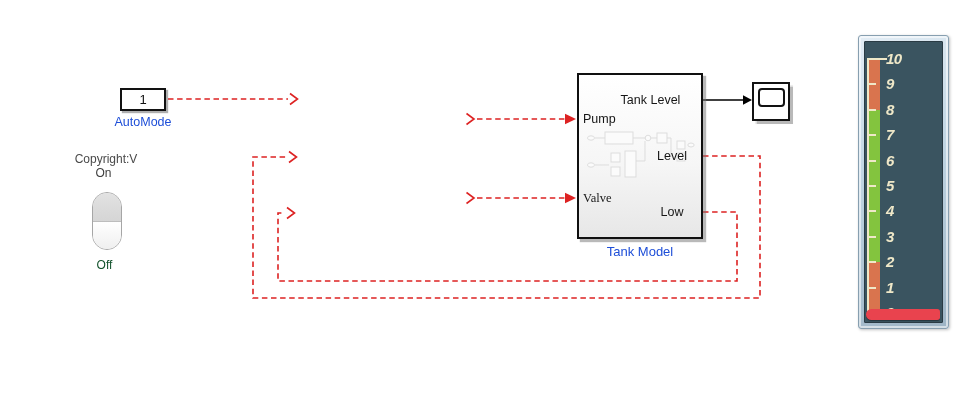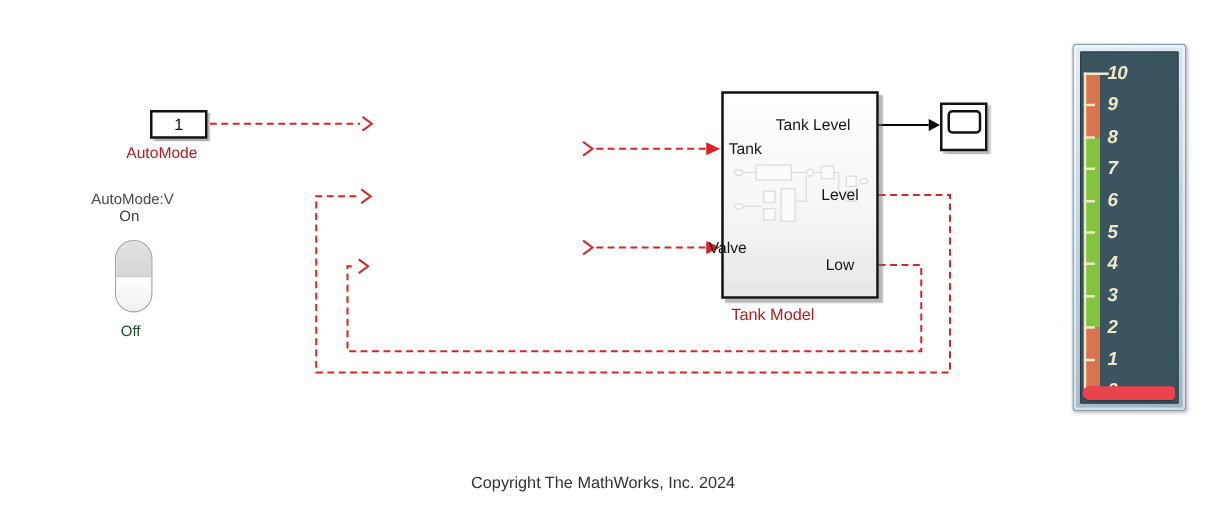--- a/index.html
+++ b/index.html
@@ -9,21 +9,21 @@
   html,body{margin:0;padding:0;background:#fff;}
   body{font-family:"Liberation Sans","DejaVu Sans",sans-serif;}
   #canvas{position:relative;width:965px;height:404px;background:#ffffff;overflow:hidden;}
   #wires{position:absolute;left:0;top:0;width:965px;height:404px;z-index:1;}
   .dash{fill:none;stroke:var(--sig);stroke-width:1.6;stroke-dasharray:5.5 3.6;}
   .chev{fill:none;stroke:var(--sig);stroke-width:1.6;stroke-linejoin:miter;}
   .tri{fill:var(--sig);stroke:none;}
   .solid{fill:none;stroke:#000;stroke-width:1.5;}
   .tri-black{fill:#000;stroke:none;}
 
-  .blk-label{position:absolute;z-index:3;color:#b91c1c;font-size:12.5px;text-align:left;}
+  .blk-label{position:absolute;z-index:3;color:#1d4ed8;font-size:12.5px;text-align:center;}
 
   
   #const-block{position:absolute;left:120px;top:88px;width:42px;height:19px;background:#fff;
     border:2px solid #121212;z-index:2;display:flex;align-items:center;justify-content:center;
     font-size:13px;color:#111;box-shadow:2px 2px 1px rgba(110,110,110,.55);}
 
   
   .toggle-text{position:absolute;z-index:3;color:#4a4a4a;font-size:12px;text-align:center;}
   #toggle-switch{position:absolute;left:92px;top:192px;width:28px;height:56px;z-index:2;
     border:1.5px solid #a6a6a6;border-radius:15px;overflow:hidden;background:#fff;cursor:pointer;}
@@ -105,21 +105,21 @@
       <path class="solid" d="M703,100 H743"></path>
       <polygon class="tri-black" points="743,95.2 752,100 743,104.8"></polygon>
     </g>
   </svg>
 
   <div id="const-block">
     <span>1</span>
   </div>
   <div class="blk-label" style="left:101px;top:115px;width:84px;">AutoMode</div>
 
-  <div class="toggle-text" style="left:56px;top:152px;width:100px;">AutoMode:V</div>
+  <div class="toggle-text" style="left:56px;top:152px;width:100px;">Copyright:V</div>
   <div class="toggle-text" style="left:56px;top:166px;width:95px;color:#3f3f3f;">On</div>
   <div id="toggle-switch">
     <div id="toggle-top"></div>
     <div id="toggle-bottom"></div>
   </div>
   <div class="toggle-text" style="left:56px;top:258px;width:97px;color:#14532d;">Off</div>
 
   <div id="tank-block">
     <svg id="wm" width="112" height="58" viewBox="0 0 112 58">
       <ellipse class="wm-shape" cx="6" cy="13" rx="3.5" ry="2.2"></ellipse>
@@ -136,22 +136,22 @@
       <ellipse class="wm-shape" cx="106" cy="20" rx="3.2" ry="2"></ellipse>
       <ellipse class="wm-shape" cx="6" cy="40" rx="3.5" ry="2.2"></ellipse>
       <line class="wm-line" x1="10" y1="40" x2="24" y2="40"></line>
       <rect class="wm-shape" x="26" y="28" width="9" height="9"></rect>
       <rect class="wm-shape" x="26" y="42" width="9" height="9"></rect>
       <rect class="wm-shape" x="40" y="26" width="11" height="26"></rect>
       <line class="wm-line" x1="51" y1="36" x2="60" y2="36"></line>
       <line class="wm-line" x1="60" y1="36" x2="60" y2="16"></line>
     </svg>
   </div>
-  <div class="port-label" style="left:583px;top:112px;">Tank</div>
-  <div class="port-label" style="left:567px;top:191px;">Valve</div>
+  <div class="port-label" style="left:583px;top:112px;">Pump</div>
+  <div class="port-label" style="left:583px;top:191px;font-family:Liberation Serif, serif;">Valve</div>
   <div class="port-label ta-r" style="left:604px;top:93px;width:93px;">Tank Level</div>
   <div class="port-label ta-r" style="left:647px;top:149px;width:50px;">Level</div>
   <div class="port-label ta-r" style="left:647px;top:205px;width:50px;">Low</div>
   <div class="blk-label" style="left:585px;top:244px;width:110px;font-size:13px;">Tank Model</div>
 
   <div id="scope-block">
     <div id="scope-screen"></div>
   </div>
 
   <div id="gauge">
@@ -181,15 +181,14 @@
         <div class="g-tick" style="top: 225.2px; width: 9px;"></div>
         <div class="g-label" style="top: 217.2px;">2</div>
         <div class="g-tick" style="top: 250.6px; width: 9px;"></div>
         <div class="g-label" style="top: 242.6px;">1</div>
         <div class="g-tick" style="top: 276px; width: 9px;"></div>
         <div class="g-label" style="top: 268px;">0</div>
       </div>
     <div id="gauge-needle" style="top: 273px; background: rgb(233, 67, 78);"></div>
   </div>
 
-  <div id="copyright">Copyright The MathWorks, Inc. 2024</div>
 
 </div>
 
 </body></html>

